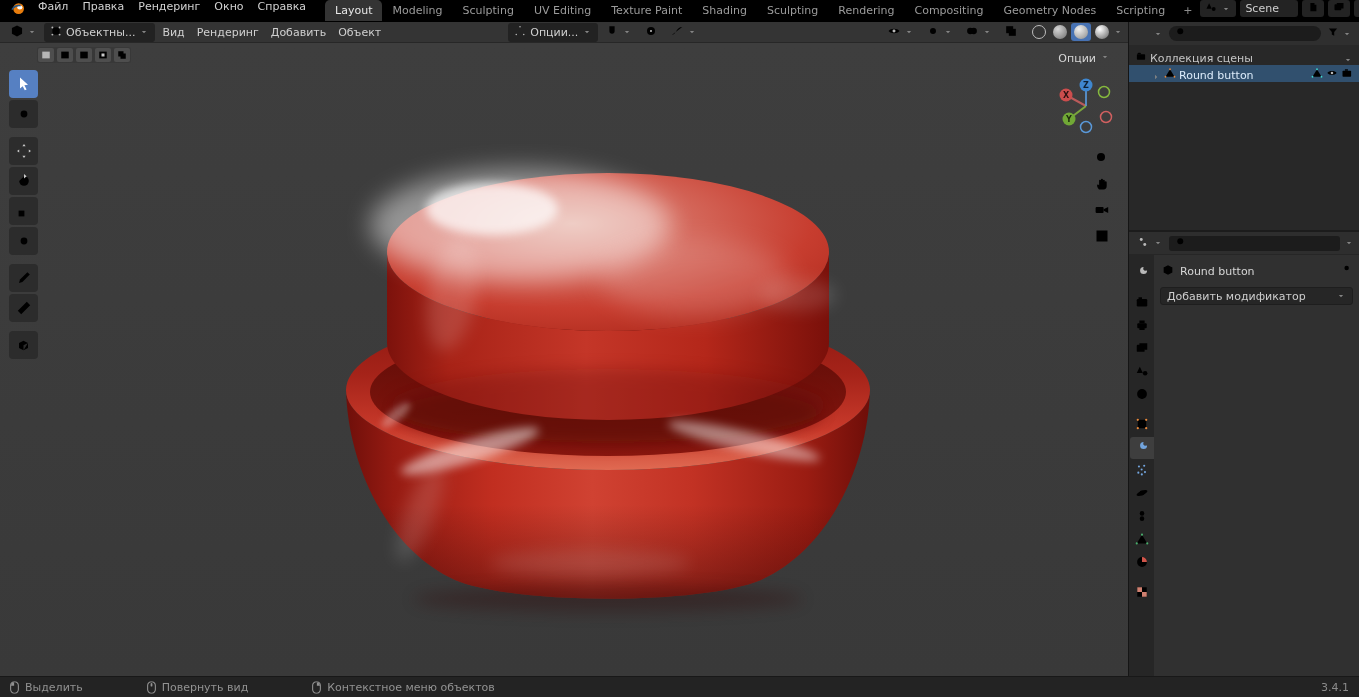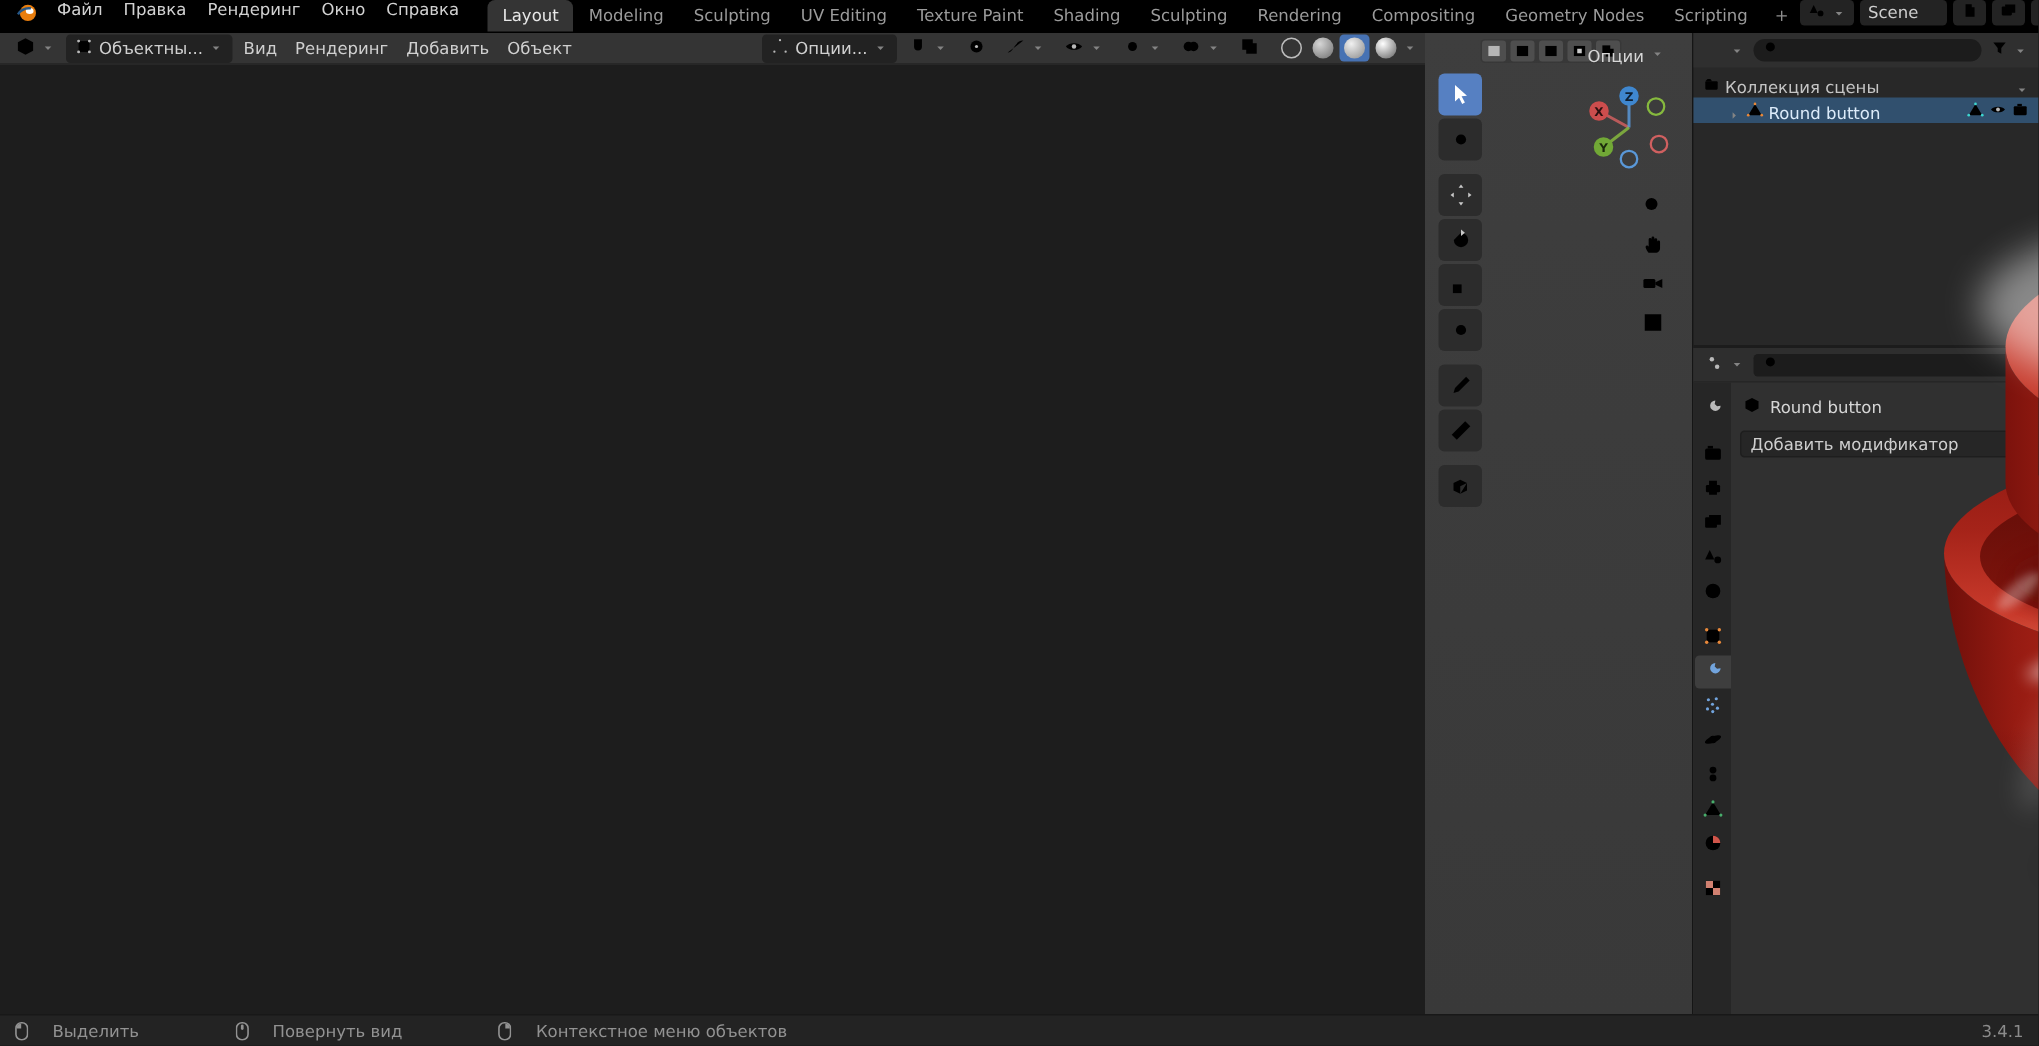--- a/index.html
+++ b/index.html
@@ -16,21 +16,21 @@
   .menu{display:flex;align-items:center;padding:0 7px;color:#d2d2d2;border-radius:3px}
   .tabs{display:flex;align-items:flex-end;margin-left:12px}
   .tab{padding:4px 10px 4px;color:#9b9b9b;border-radius:5px 5px 0 0;white-space:nowrap}
   .tab.active{background:#343434;color:#e8e8e8}
   .tab.add{color:#8d8d8d;padding:4px 8px}
   .top-right{margin-left:auto;display:flex;align-items:center;gap:4px;padding-right:6px}
   .widgetbox{height:17px;background:#232323;border-radius:3px;display:flex;align-items:center;gap:4px;padding:0 5px;color:#cfcfcf}
   .widgetbox .x{display:flex;align-items:center;opacity:.7}
   
   .main{display:flex;height:654px}
-  .left{width:1129px;display:flex;flex-direction:row;border-right:1px solid #151515}
+  .left{width:1129px;display:flex;flex-direction:column;border-right:1px solid #151515}
   .vp-header{height:21px;background:#343434;display:flex;align-items:center;gap:2px;padding:0 5px;border-bottom:1px solid #272727}
   .hbtn{display:flex;align-items:center;gap:3px;padding:2px 5px;border-radius:3px;color:#d0d0d0;white-space:nowrap}
   .hdrop{display:flex;align-items:center;gap:4px;background:#222;border-radius:3px;padding:2px 6px;white-space:nowrap}
   .viewport{position:relative;flex:1;background:linear-gradient(#3e3e3e,#393939)}
   
   .minirow{position:absolute;left:37px;top:4px;display:flex;gap:3px;background:rgba(40,40,40,.25);padding:1px;border-radius:3px}
   .minibtn{width:16px;height:14px;border-radius:2px;background:#4e4e4e;display:flex;align-items:center;justify-content:center;color:#c9c9c9}
   .options{position:absolute;right:18px;top:9px;display:flex;align-items:flex-start;gap:4px;color:#d6d6d6}
   
   .tools{position:absolute;left:9px;top:27px;display:flex;flex-direction:column;gap:2px}
@@ -57,21 +57,21 @@
   .ptabs{width:25px;background:#262626;display:flex;flex-direction:column;align-items:center;padding-top:7px}
   .ptab{width:24px;height:22px;display:flex;align-items:center;justify-content:center;border-radius:3px 0 0 3px;margin-bottom:1px}
   .ptab.active{background:#3e3e3e}
   .pgap{height:7px}
   .pcontent{flex:1;padding:6px 6px;min-width:0}
   .objrow{display:flex;align-items:center;gap:6px;padding:3px 2px 8px;color:#d6d6d6}
   .objrow .spacer{flex:1}
   .addmod{height:18px;background:#262626;border:1px solid #1e1e1e;border-radius:3px;display:flex;align-items:center;justify-content:space-between;padding:0 6px;color:#cecece}
   
   .statusbar{height:21px;background:#232323;border-top:1px solid #181818;display:flex;align-items:center;gap:64px;padding:0 10px;color:#929292}
-  .sgroup{display:flex;align-items:center;gap:16px}
+  .sgroup{display:flex;align-items:center;gap:6px}
   .version{margin-left:auto;color:#8b8b8b}
 </style>
 </head>
 <body>
 
 <svg width="0" height="0" style="position:absolute">
   <defs>
     <symbol id="s-chev" viewBox="0 0 16 16">
         <path d="M4.5 6.5 L8 10 L11.5 6.5 Z" fill="currentColor" stroke="none"></path>
       </symbol>

